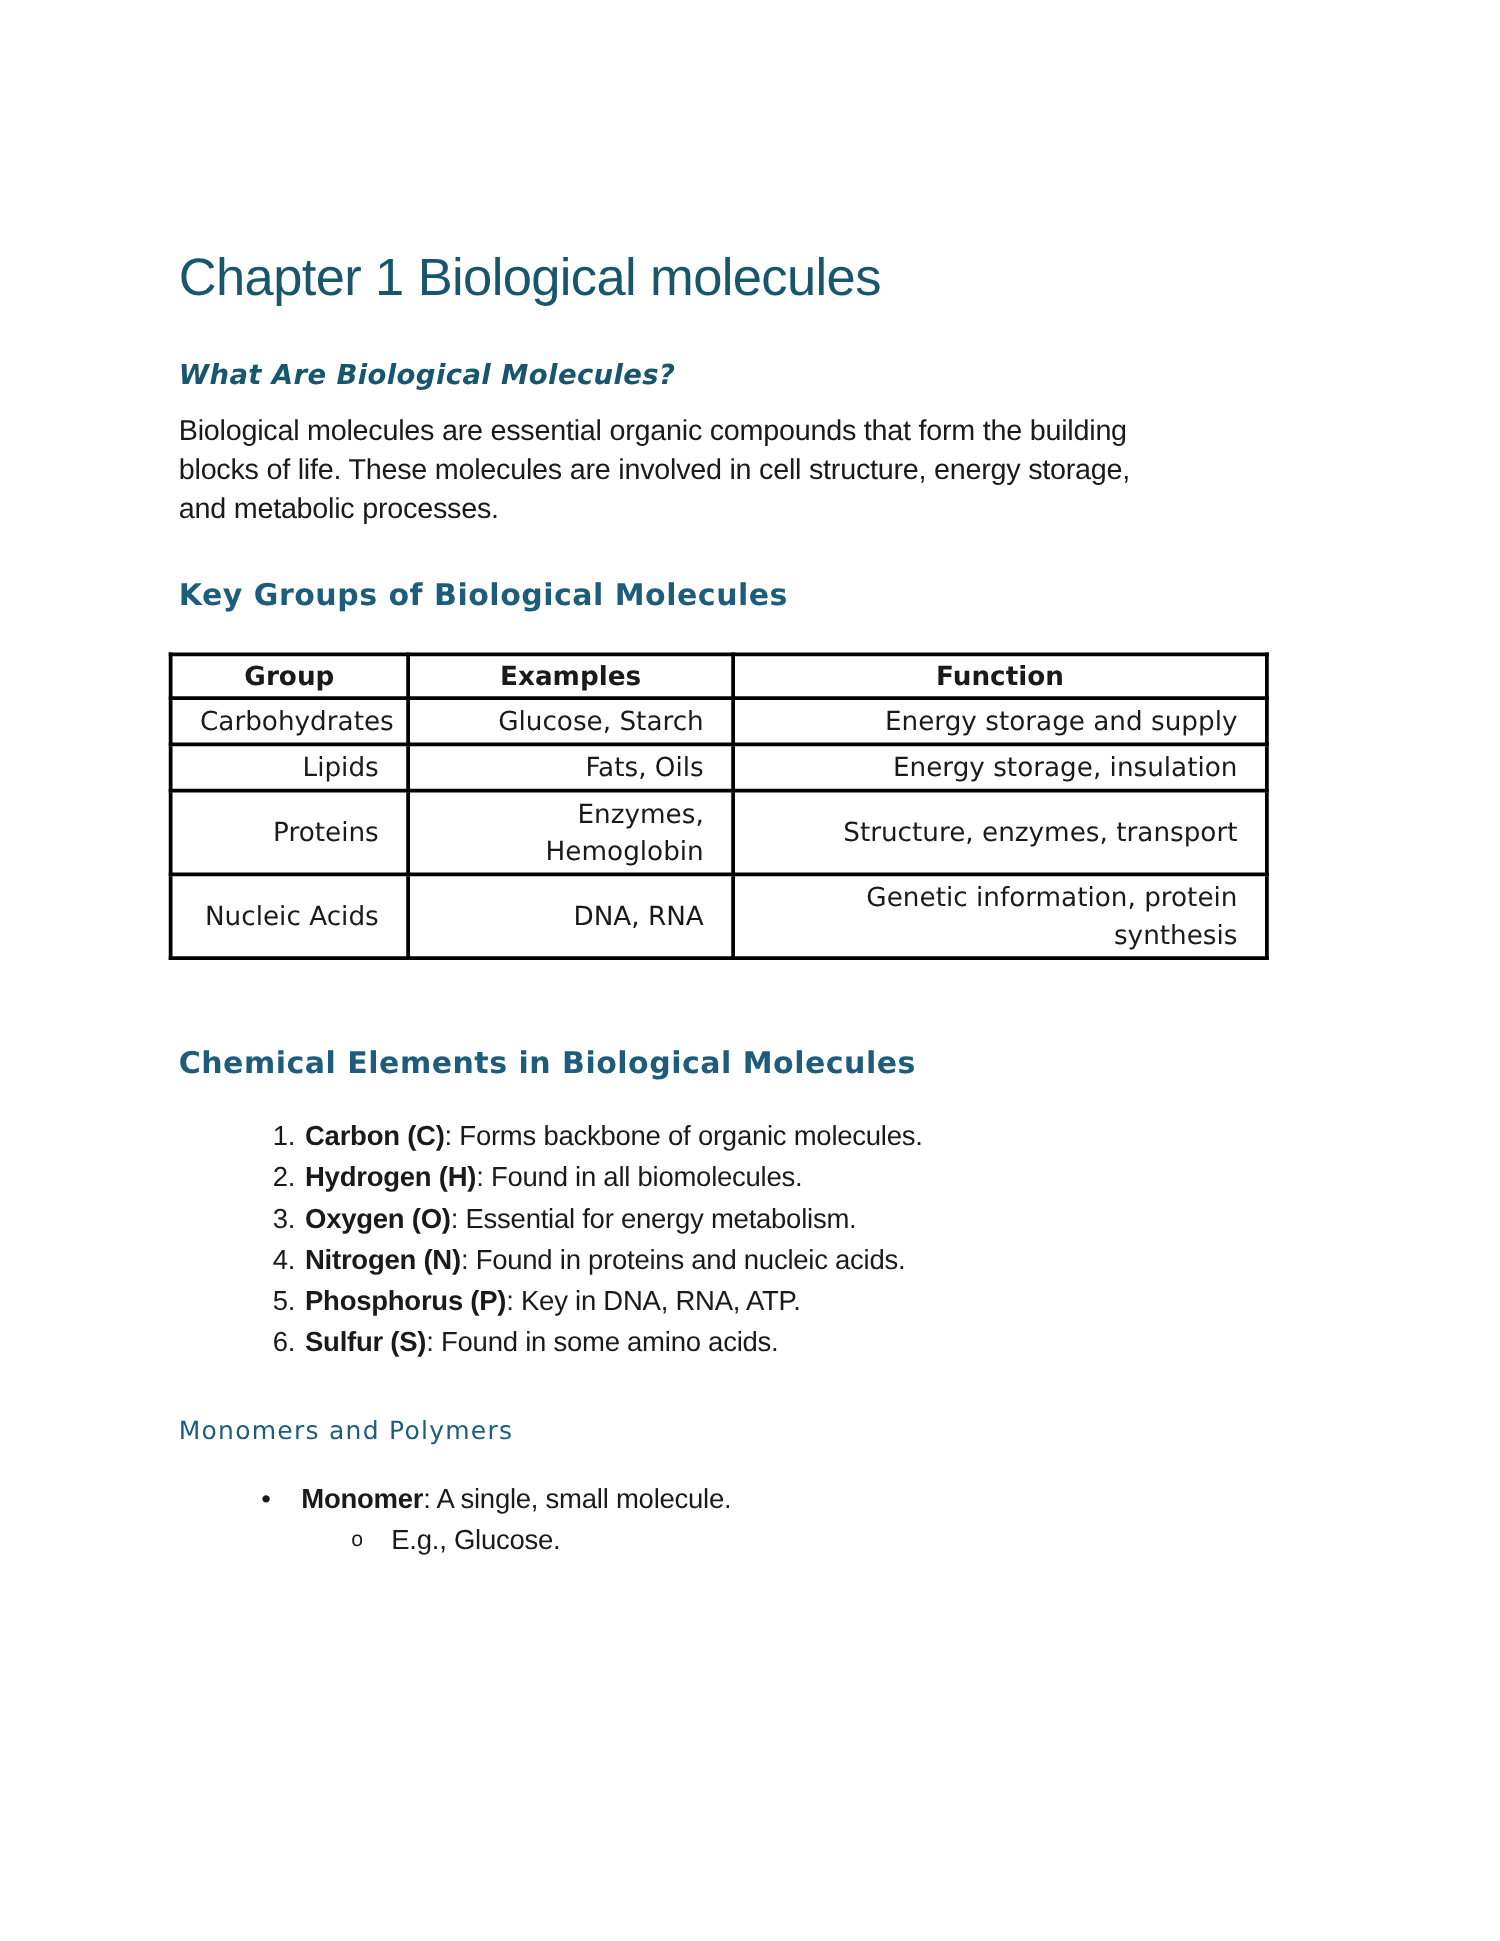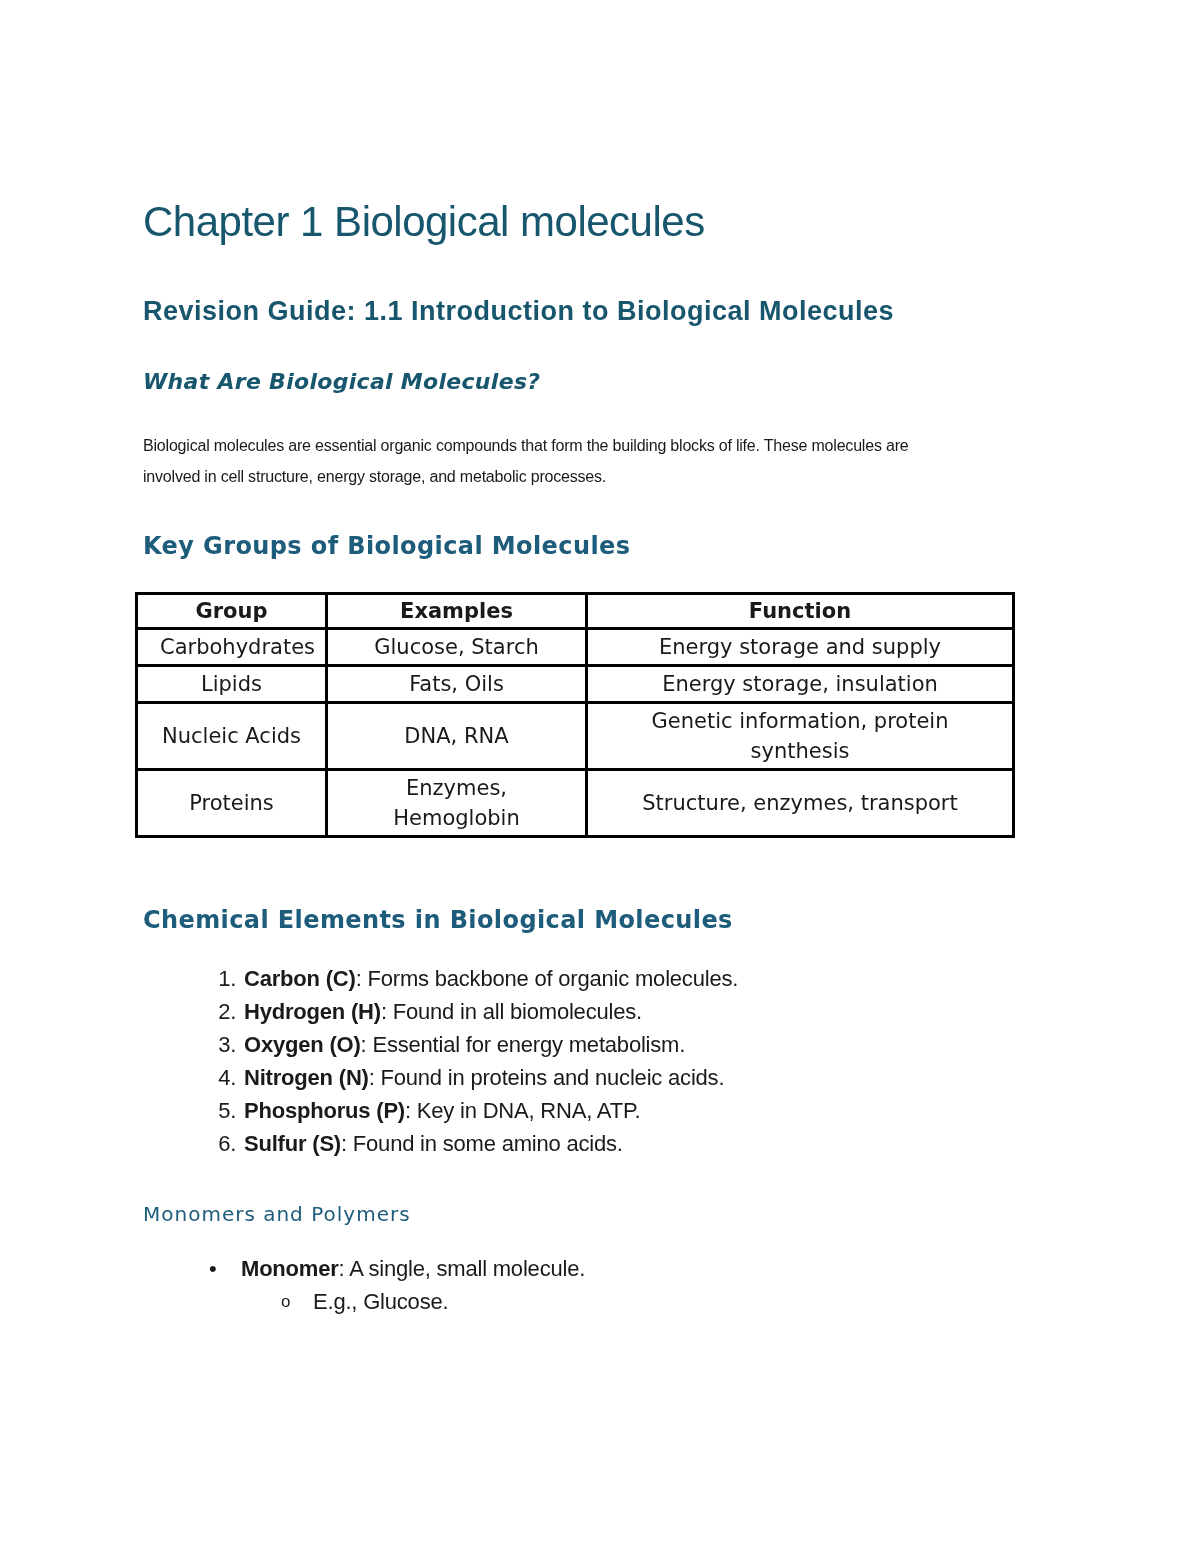--- a/index.html
+++ b/index.html
@@ -43,22 +43,22 @@
   .qhead {
     margin: 42px 0 0 0;
     font-size: 22px;
     font-weight: 700;
     font-style: italic;
     letter-spacing: 0.3px;
     color: var(--title);
     font-family: "DejaVu Sans", sans-serif;
   }
   .body-par {
-    margin: 36px 0 0 0;
-    font-size: 16px;
+    margin: 16px 0 0 0;
+    font-size: 23px;
     line-height: 31px;
     letter-spacing: -0.2px;
     color: var(--body);
   }
   .h2 {
     margin: 40px 0 0 0;
     font-size: 24px;
     font-weight: 700;
     letter-spacing: 0.4px;
     color: var(--heading);
@@ -83,21 +83,21 @@
     color: var(--body);
   }
   table.doc-table col.c1 { width: 190px; }
   table.doc-table col.c2 { width: 260px; }
   table.doc-table col.c3 { width: 427px; }
   table.doc-table th, table.doc-table td {
     border: 3px solid var(--table_border);
     padding: 2px 22px;
     line-height: 30px;
     vertical-align: middle;
-    text-align: center;
+    text-align: right;
     overflow: hidden;
   }
   table.doc-table th {
     text-align: center;
     font-weight: 700;
     padding: 1px 22px;
   }
   ol.elements {
     margin: 28px 0 0 0;
     padding-left: 99px;
@@ -131,21 +131,20 @@
     font-size: 17px;
   }
 </style>
 </head>
 <body>
 
 <div class="page">
 
   <h1 class="doc-title">Chapter 1 Biological molecules</h1>
 
-  <h2 class="doc-subtitle">Revision Guide: 1.1 Introduction to Biological Molecules</h2>
 
   <h3 class="qhead">What Are Biological Molecules?</h3>
 
   <p class="body-par">Biological molecules are essential organic compounds that form the building blocks of life. These molecules are involved in cell structure, energy storage, and metabolic processes.</p>
 
   <h2 class="h2">Key Groups of Biological Molecules</h2>
 
   <table class="doc-table">
     <colgroup>
         <col class="c1">
@@ -164,28 +163,28 @@
         <td>Carbohydrates</td>
         <td>Glucose, Starch</td>
         <td>Energy storage and supply</td>
       </tr>
       <tr>
         <td>Lipids</td>
         <td>Fats, Oils</td>
         <td>Energy storage, insulation</td>
       </tr>
       <tr>
+        <td>Proteins</td>
+        <td>Enzymes, Hemoglobin</td>
+        <td>Structure, enzymes, transport</td>
+      </tr>
+      <tr>
         <td>Nucleic Acids</td>
         <td>DNA, RNA</td>
         <td>Genetic information, protein synthesis</td>
-      </tr>
-      <tr>
-        <td>Proteins</td>
-        <td>Enzymes, Hemoglobin</td>
-        <td>Structure, enzymes, transport</td>
       </tr>
     </tbody>
   </table>
 
   <h2 class="h2 spaced">Chemical Elements in Biological Molecules</h2>
 
   <ol class="elements">
     <li><span class="b">Carbon (C)</span><span>: Forms backbone of organic molecules.</span></li>
     <li><span class="b">Hydrogen (H)</span><span>: Found in all biomolecules.</span></li>
     <li><span class="b">Oxygen (O)</span><span>: Essential for energy metabolism.</span></li>

